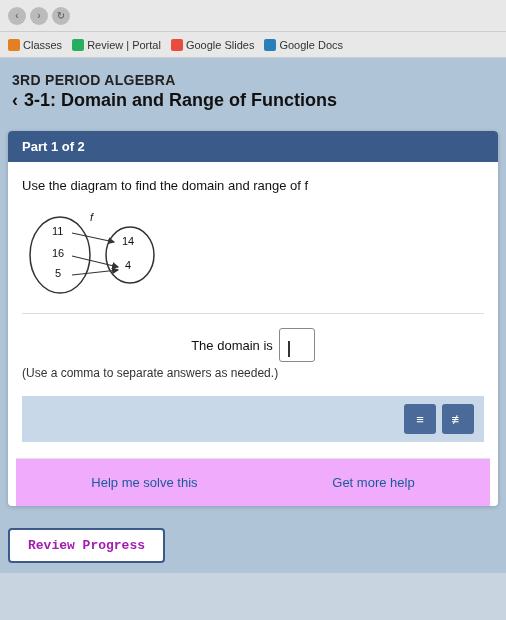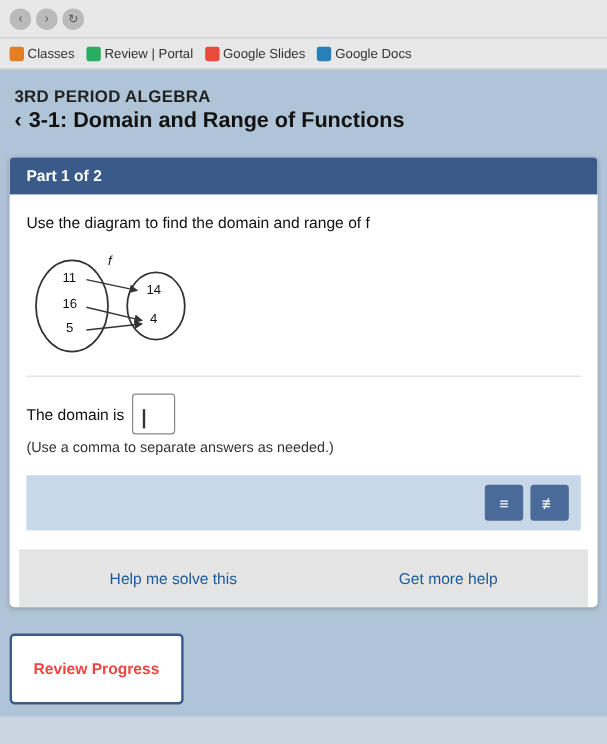--- a/index.html
+++ b/index.html
@@ -146,20 +146,21 @@
     }
 
     
     .domain-row {
       display: flex;
       align-items: center;
       gap: 6px;
       margin-top: 14px;
       font-size: 13px;
       color: #111;
+      justify-content: center;
     }
 
     .domain-input-box {
       width: 36px;
       height: 34px;
       border: 1px solid #888;
       border-radius: 3px;
       display: inline-block;
       position: relative;
       background: white;
@@ -206,21 +207,21 @@
       min-width: 32px;
       height: 30px;
     }
 
     
     .action-buttons {
       display: flex;
       justify-content: space-around;
       align-items: center;
       padding: 12px 8px;
-      background: #e5e5e5;
+      background: #f0abfc;
       margin: 0 8px;
       border-top: 1px solid #e0e0e0;
     }
 
     .action-btn {
       font-size: 13px;
       color: #1a5a9a;
       background: none;
       border: none;
       cursor: pointer;
@@ -230,26 +231,27 @@
     }
 
     
     .review-section {
       padding: 10px 8px;
     }
 
     .review-btn {
       border: 2px solid #3a5a8a;
       background: white;
-      color: #ef4444;
-      padding: 20px 18px;
+      color: #a21caf;
+      padding: 8px 18px;
       border-radius: 4px;
       font-size: 13px;
       font-weight: bold;
       cursor: pointer;
+      font-family: Liberation Mono, monospace;
     }
   </style>
 </head>
 <body>
 
 <div class="browser-bar">
   <div class="browser-nav">
     <div class="nav-btn">‹</div>
     <div class="nav-btn">›</div>
     <div class="nav-btn">↻</div>

